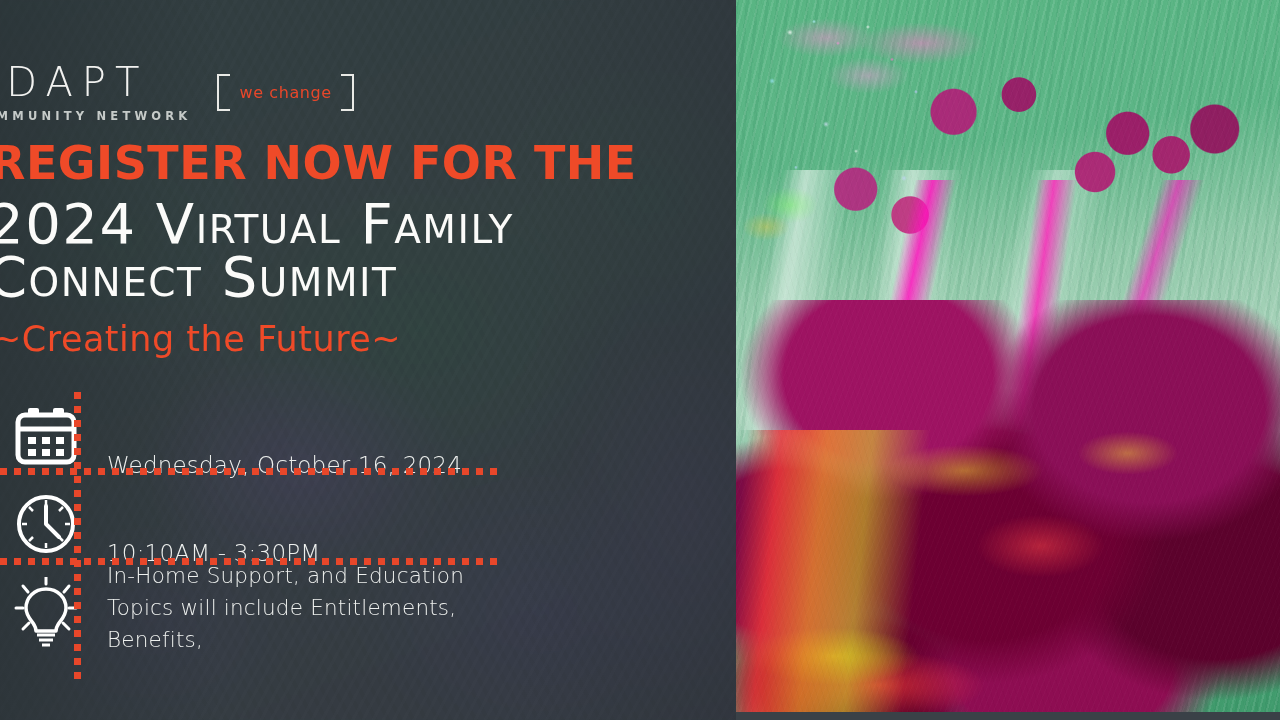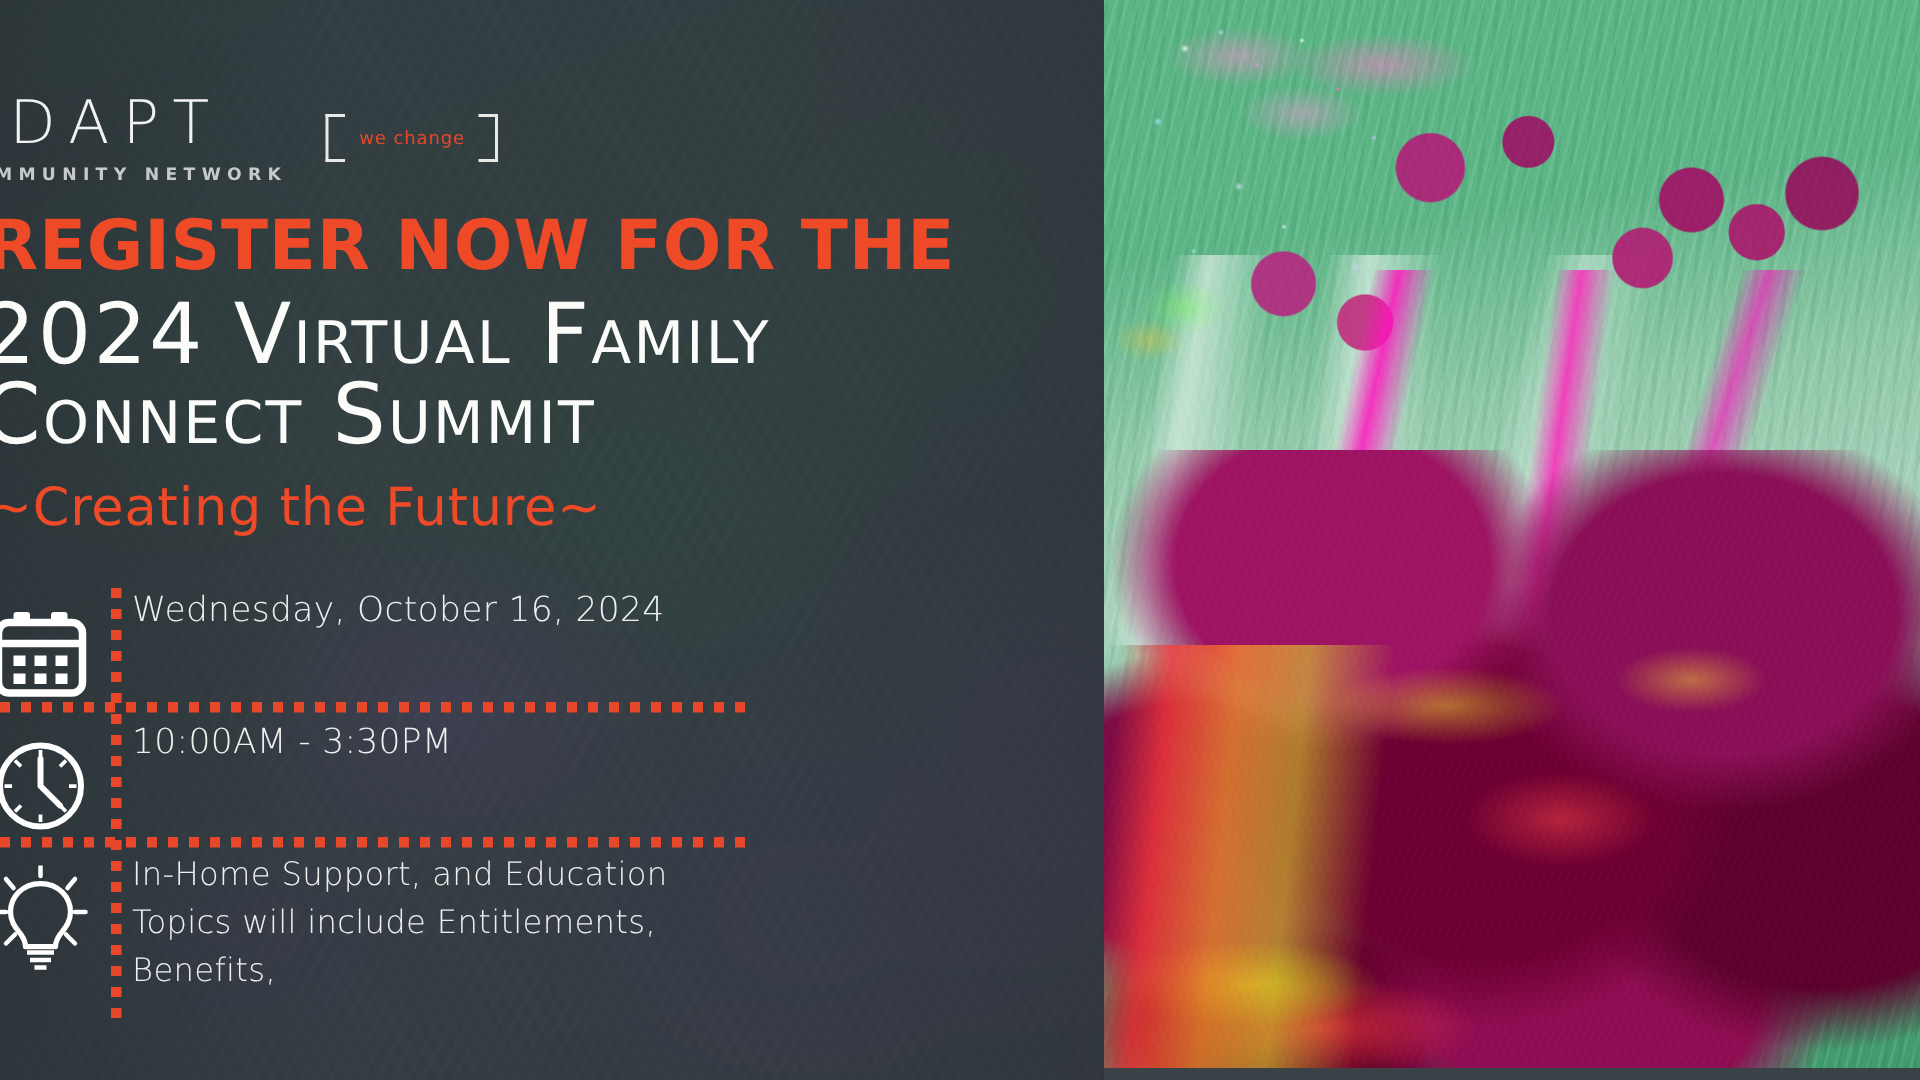--- a/index.html
+++ b/index.html
@@ -70,21 +70,21 @@
     padding:9px 22px;
   }
   .tagline-box::before, .tagline-box::after {
     content:""; position:absolute; top:0; bottom:0; width:11px;
     border-top:2px solid #e9eae6; border-bottom:2px solid #e9eae6;
   }
   .tagline-box::before { left:0;  border-left:2px solid #e9eae6; }
   .tagline-box::after  { right:0; border-right:2px solid #e9eae6; }
   .tagline-text {
     color:#e8472a;
-    font-size:12px; font-weight:400;
+    font-size:16px; font-weight:400;
     letter-spacing:0.6px; white-space:nowrap;
   }
 
   
   .kicker {
     position:absolute; left:-10px; top:140px;
     color:#ef4a28;
     font-family:"DejaVu Sans", sans-serif;
     font-size:46px; font-weight:bold;
     letter-spacing:0.5px; line-height:1;
@@ -111,22 +111,23 @@
     letter-spacing:0.5px; line-height:1;
     white-space:nowrap;
     z-index:5;
   }
 
   
   .info-block { position:absolute; left:0; top:392px; width:520px; z-index:5; }
 
   .info-row {
     position:relative;
-    display:flex; align-items:flex-start;
+    display:flex; align-items:flex-end;
     height:88px;
+    padding-left:19px;
   }
   .info-icon {
     position:relative;
     width:78px; min-width:78px; height:88px;
     display:flex; align-items:center; justify-content:center;
     margin-left:-12px;
   }
   .info-text {
     color:#eef0ee;
     font-family:"DejaVu Sans", sans-serif;
@@ -328,21 +329,21 @@
           <path d="M31 7 V12" stroke="#ffffff" stroke-width="2.5"></path>
           <path d="M31 50 V55" stroke="#ffffff" stroke-width="2.5"></path>
           <path d="M7 31 H12" stroke="#ffffff" stroke-width="2.5"></path>
           <path d="M50 31 H55" stroke="#ffffff" stroke-width="2.5"></path>
           <path d="M14 14 L18 18" stroke="#ffffff" stroke-width="2.5"></path>
           <path d="M48 14 L44 18" stroke="#ffffff" stroke-width="2.5"></path>
           <path d="M14 48 L18 44" stroke="#ffffff" stroke-width="2.5"></path>
           <path d="M48 48 L44 44" stroke="#ffffff" stroke-width="2.5"></path>
         </svg>
       </div>
-      <div class="info-text">10:00AM - 3:30PM</div>
+      <div class="info-text">10:10AM - 3:30PM</div>
     </div>
 
     <div class="info-row">
       <div class="info-icon">
         <svg class="ico" width="66" height="70" viewBox="0 0 66 70" fill="none">
           <path d="M33 12 C21 12 13 21 13 31 C13 38 17 42 20 46 C22 49 23 51 23 54 H43 C43 51 44 49 46 46 C49 42 53 38 53 31 C53 21 45 12 33 12 Z" stroke="#ffffff" stroke-width="3.5" stroke-linejoin="round"></path>
           <path d="M24 58 H42" stroke="#ffffff" stroke-width="3"></path>
           <path d="M26 63 H40" stroke="#ffffff" stroke-width="3"></path>
           <path d="M29 68 H37" stroke="#ffffff" stroke-width="3"></path>
           <path d="M33 0 V7" stroke="#ffffff" stroke-width="3" stroke-linecap="round"></path>

